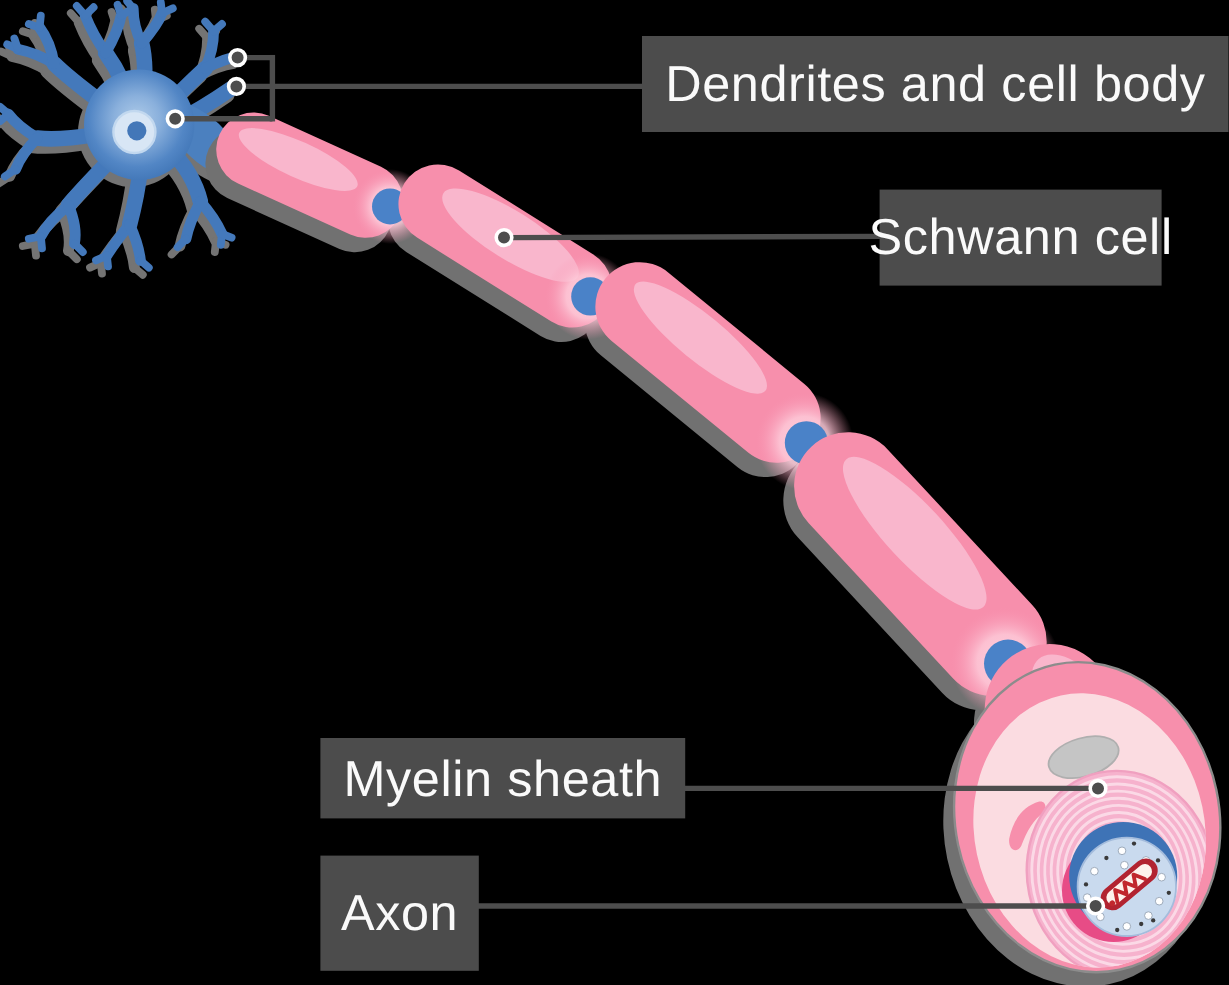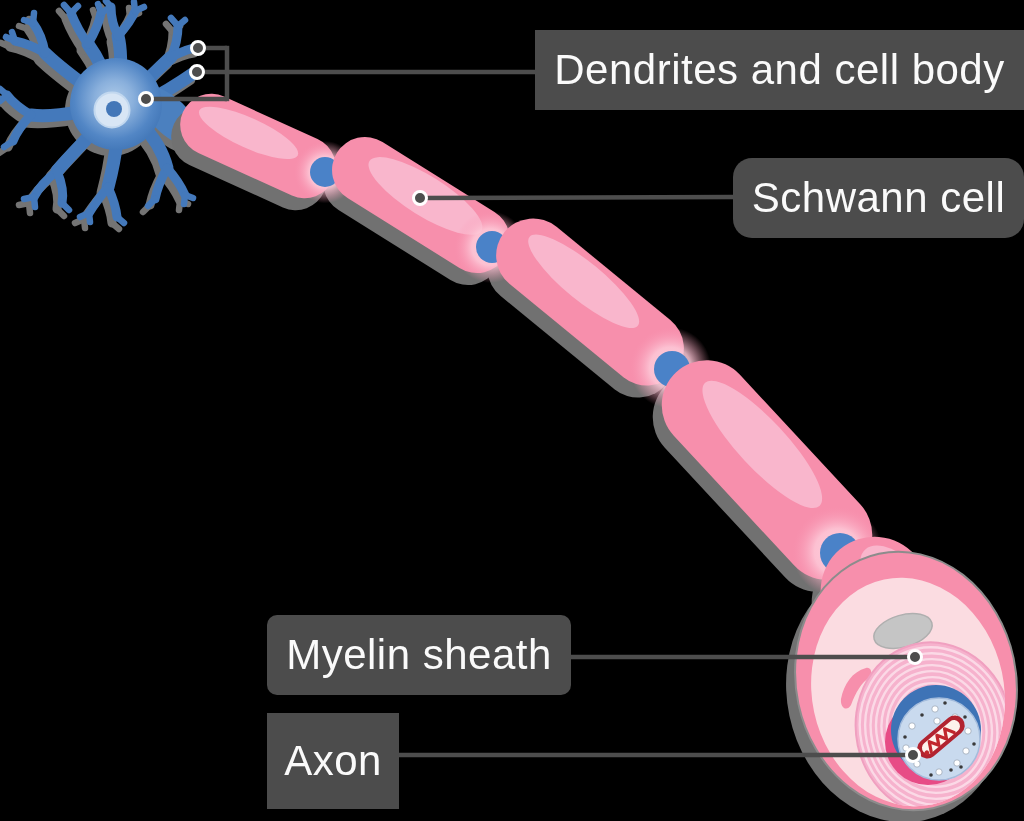--- a/index.html
+++ b/index.html
@@ -5,22 +5,22 @@
   html,body{margin:0;padding:0;background:#000;}
   .stage{position:relative;width:1024px;height:821px;background:#000;overflow:hidden;}
   .stage svg{position:absolute;left:0;top:0;}
   .label{
     position:absolute;display:flex;align-items:center;justify-content:center;
     background:#4C4C4C;color:#FAFAFA;
     font-family:"Liberation Sans",sans-serif;font-size:42px;font-weight:400;
     letter-spacing:.5px;white-space:nowrap;
   }
   #label-dendrites{left:535px;top:30px;width:489px;height:80px;}
-  #label-schwann{left:733px;top:158px;width:291px;height:80px;border-radius:19px;}
-  #label-myelin{left:267px;top:615px;width:304px;height:80px;border-radius:10px;}
+  #label-schwann{left:733px;top:158px;width:235px;height:80px;}
+  #label-myelin{left:267px;top:615px;width:304px;height:67px;}
   #label-axon{left:267px;top:713px;width:132px;height:96px;}
 </style>
 </head>
 <body>
 
 <div class="stage" style="background: rgb(0, 0, 0);">
 <svg width="1024" height="821" viewBox="0 0 1024 821">
   <defs>
     <radialGradient id="somaGrad" cx="48%" cy="45%" r="60%">
       <stop offset="0%" stop-color="#AECBE9"></stop>

